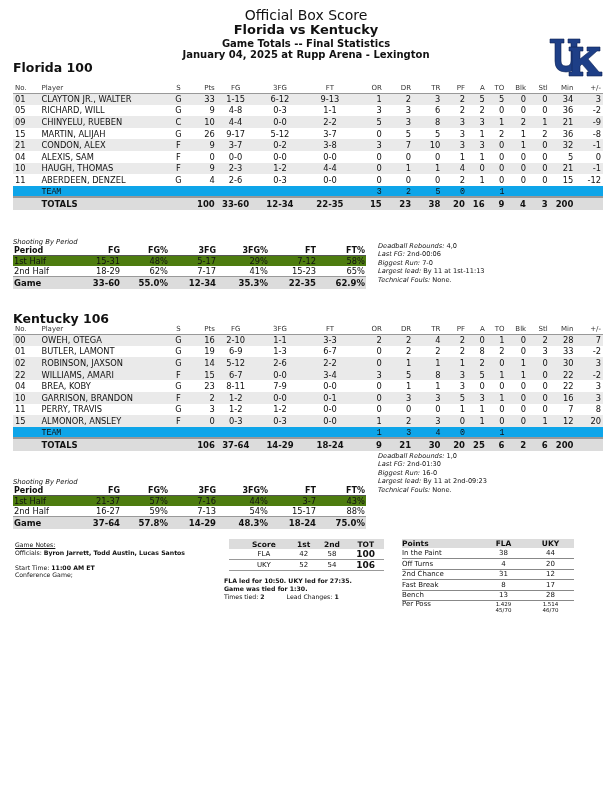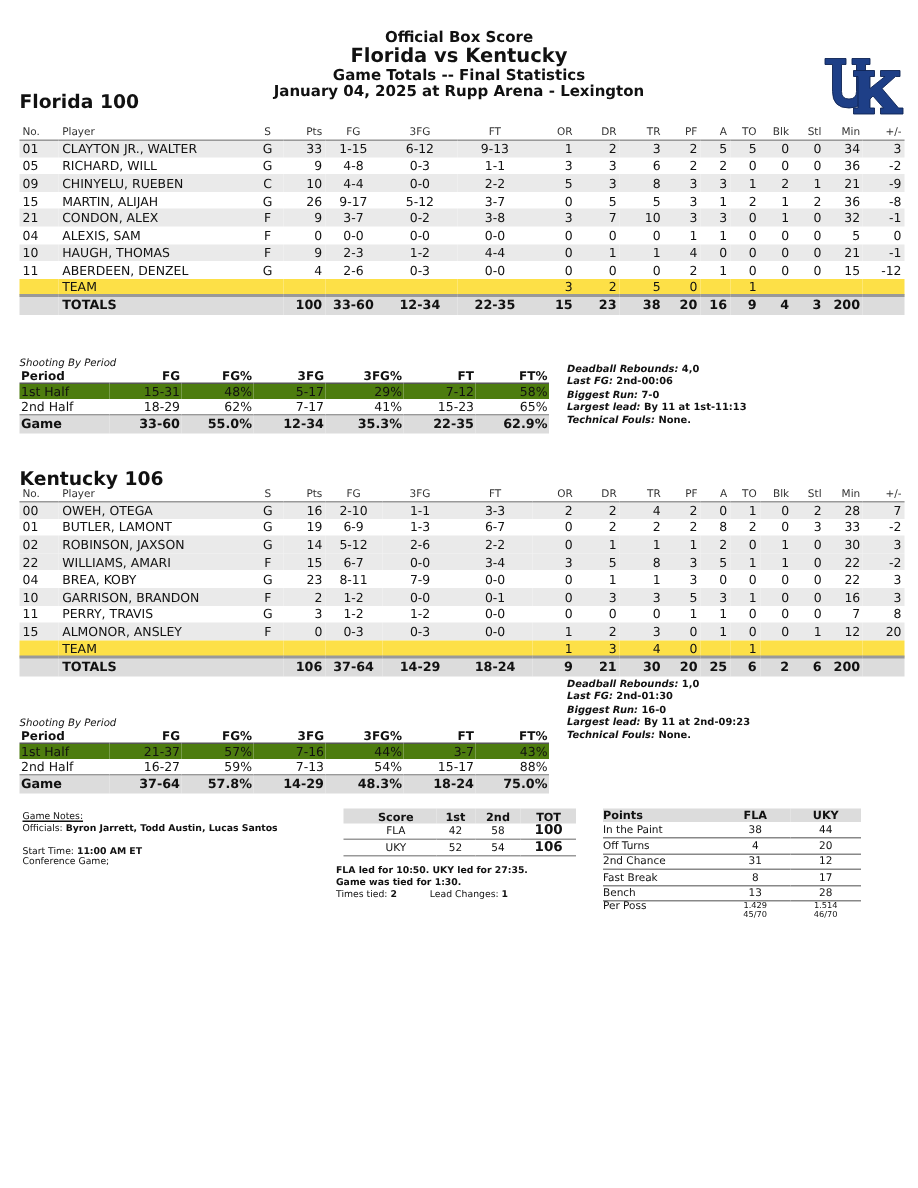--- a/index.html
+++ b/index.html
@@ -1,39 +1,39 @@
 <!DOCTYPE html>
 <html><head>
 <meta charset="utf-8">
 <style>
   * { box-sizing: border-box; margin: 0; padding: 0; }
   body { width: 612px; height: 792px; background: #fff; font-family: "DejaVu Sans", sans-serif; color: #111; position: relative; overflow: hidden; }
   .header { position: absolute; top: 8px; left: 0; width: 612px; text-align: center; line-height: 1.1; }
-  .header .h1 { font-size: 10px; font-weight: bold; margin-top: 12px; }
+  .header .h1 { font-size: 14px; font-weight: normal; }
   .header .h2 { font-size: 13px; font-weight: bold; }
   .header .h3 { font-size: 10px; font-weight: bold; }
   .header .h4 { font-size: 10px; font-weight: bold; }
   .logo { position: absolute; left: 549px; top: 37px; width: 54px; height: 40px; }
   .team-title { position: absolute; left: 13px; font-size: 12.5px; font-weight: bold; }
   table.box { position: absolute; left: 13px; width: 590px; border-collapse: collapse; font-size: 8.3px; }
   table.box th { font-weight: normal; font-size: 7px; color: #333; padding: 0 2px; height: 9px; border-bottom: 1.5px solid #999; text-align: right; }
   table.box td { padding: 0 2px; height: 11.6px; text-align: right; white-space: nowrap; }
   table.box .l { text-align: left; }
   table.box .c { text-align: center; }
   table.box tr.odd td { background: #eaeaea; }
-  table.box tr.team td { background: #fde047; }
+  table.box tr.team td { background: #0ea5e9; font-family: Liberation Mono, monospace; }
   table.box tr.totals td { background: #dcdcdc; font-weight: bold; font-size: 8.5px; border-top: 2px solid #999; height: 13px; }
   table.shoot { position: absolute; left: 13px; width: 353px; border-collapse: collapse; font-size: 8.3px; }
   table.shoot caption { text-align: left; font-style: italic; font-size: 6.8px; caption-side: top; }
   table.shoot th { font-weight: bold; text-align: right; padding: 0 1px; height: 9px; border-bottom: 1px solid #555; font-size: 8px; }
   table.shoot th.l, table.shoot td.l { text-align: left; }
   table.shoot td { text-align: right; padding: 0 1px; height: 10.5px; }
   table.shoot tr.odd td { background: #4d7c0f; }
   table.shoot tr.game td { background: #dcdcdc; font-weight: bold; font-size: 8.5px; border-top: 1.5px solid #999; height: 12px; }
-  .notes { position: absolute; left: 378px; font-size: 6.6px; line-height: 8.4px; font-weight: bold; }
+  .notes { position: absolute; left: 378px; font-size: 6.6px; line-height: 8.4px; }
   .notes i { font-style: italic; }
   .gamenotes { position: absolute; left: 15px; top: 541px; font-size: 6.2px; line-height: 7.8px; }
   .gamenotes .u { text-decoration: underline; }
   .gamenotes b { font-weight: bold; }
   table.score { position: absolute; left: 229px; top: 539px; width: 155px; border-collapse: collapse; font-size: 7px; }
   table.score th { background: #dcdcdc; font-weight: bold; text-align: center; height: 10px; font-size: 7.5px; }
   table.score th.l, table.score td.l { text-align: center; padding-left: 8px; }
   table.score td { text-align: center; height: 10.5px; border-bottom: 1px solid #999; }
   table.score td.tot { font-weight: bold; font-size: 9px; }
   .leadinfo { position: absolute; left: 224px; top: 577px; font-size: 6.2px; line-height: 7.8px; }

